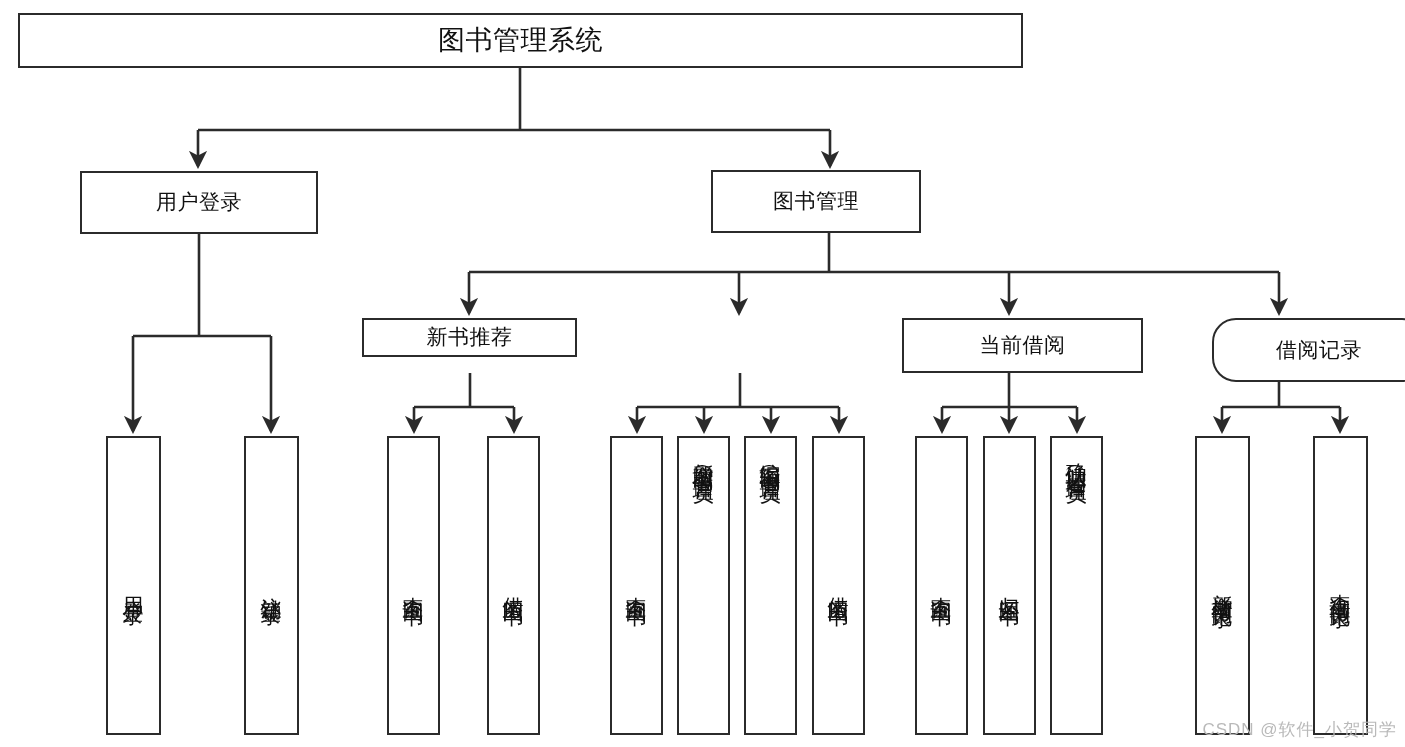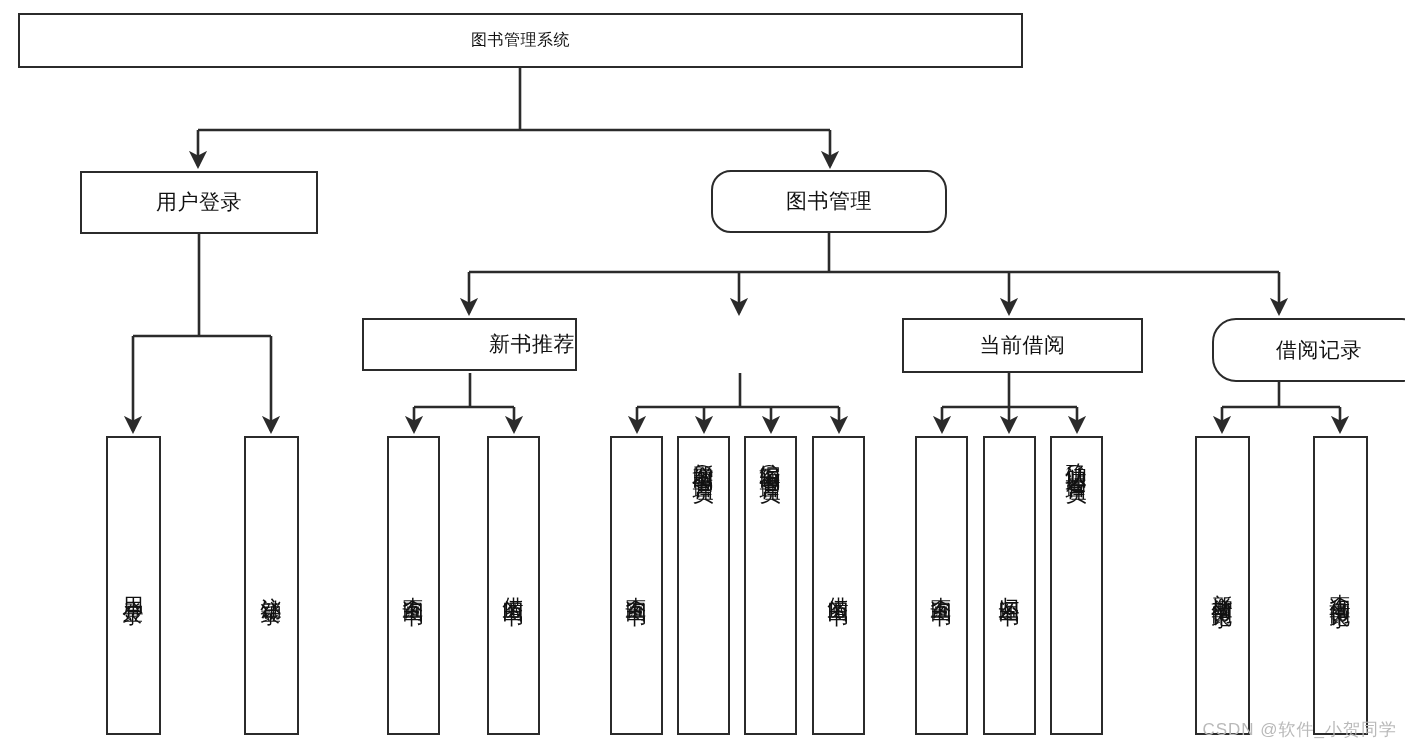--- a/index.html
+++ b/index.html
@@ -36,21 +36,21 @@
     z-index: 3;
   }
   .node .label {
     font-size: 21px;
     line-height: 1.15;
     letter-spacing: 0.5px;
     white-space: nowrap;
     color: #111111;
   }
   .node.root .label {
-    font-size: 16px;
+    font-size: 27px;
   }
   .node.leaf {
     align-items: flex-start;
     justify-content: center;
     padding-top: 8px;
   }
   .node.leaf .label {
     writing-mode: vertical-rl;
     text-orientation: upright;
     font-size: 21px;
@@ -132,25 +132,25 @@
     </g>
   </svg>
 
   <div class="node root" style="left: 18px; top: 13px; width: 1005px; height: 55px;">
     <span class="label">图书管理系统</span>
   </div>
 
   <div class="node" style="left: 80px; top: 171px; width: 238px; height: 63px;">
     <span class="label">用户登录</span>
   </div>
-  <div class="node" style="left: 711px; top: 170px; width: 236px; height: 63px; border-radius: 20px;">
+  <div class="node" style="left: 711px; top: 170px; width: 210px; height: 63px;">
     <span class="label">图书管理</span>
   </div>
 
-  <div class="node" style="left: 362px; top: 318px; width: 215px; height: 53px; justify-content: flex-end;">
+  <div class="node" style="left: 362px; top: 318px; width: 215px; height: 39px;">
     <span class="label">新书推荐</span>
   </div>
   <div class="node" style="left: 902px; top: 318px; width: 241px; height: 55px;">
     <span class="label">当前借阅</span>
   </div>
   <div class="node" style="left: 1212px; top: 318px; width: 214px; height: 64px; border-radius: 24px;">
     <span class="label">借阅记录</span>
   </div>
 
   <div class="node leaf center" style="left: 106px; top: 436px; width: 55px; height: 299px;">

